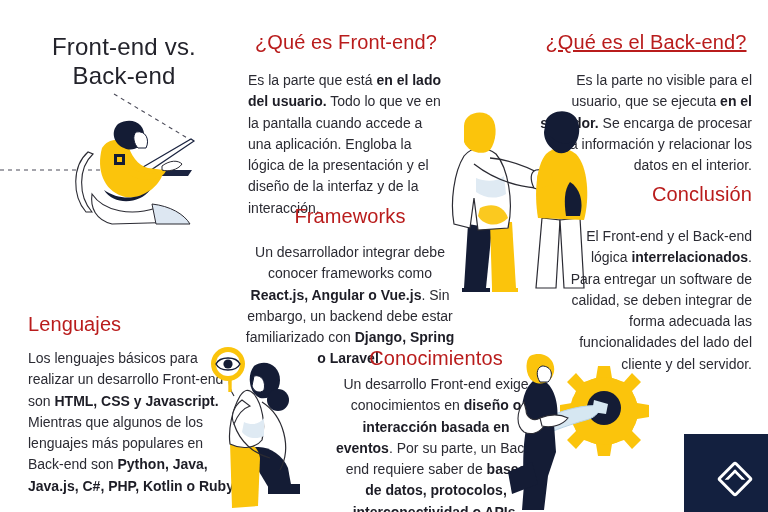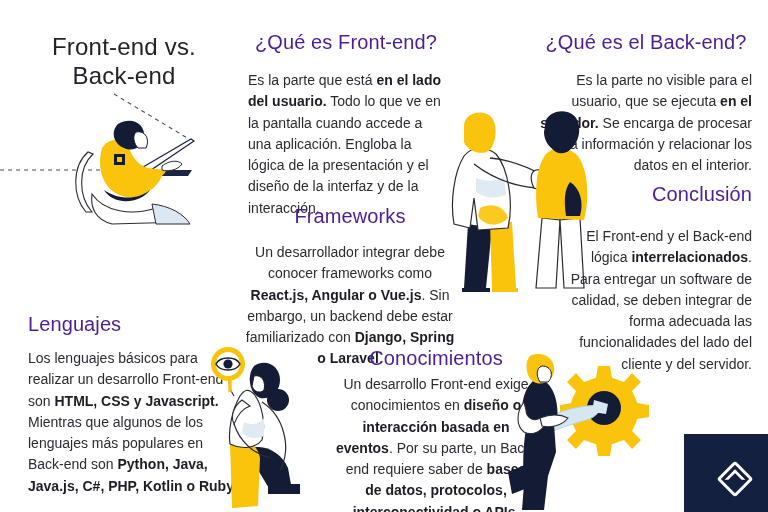--- a/index.html
+++ b/index.html
@@ -11,21 +11,21 @@
   .stage{position:absolute;inset:0;width:768px;height:512px;}
   .abs{position:absolute;}
   h1.title{
     font-family:"Liberation Sans", sans-serif;
     font-weight:400;font-size:24px;line-height:1.22;letter-spacing:.2px;
     color:#23232b;margin:0;text-align:center;
   }
   h2.heading{
     font-family:"Liberation Sans", sans-serif;
     font-weight:400;font-size:20px;line-height:1.2;letter-spacing:.1px;
-    color:#4c1d95;margin:0;
+    color:#b91c1c;margin:0;
   }
   p.body{
     font-size:14px;line-height:1.52;margin:0;color:#2b2b33;
     font-weight:400;
   }
   p.body b{font-weight:700;color:#1d1d26;}
   .ta-c{text-align:center;}
   .ta-l{text-align:left;}
   .ta-r{text-align:right;}
   .corner{
@@ -91,21 +91,21 @@
       <path d="M110 80 C118 74 126 74 130 78 C126 84 116 86 110 84 Z" fill="#ffffff" stroke="#2b2b33" stroke-width="1"></path>
     </svg>
   </div>
 
   <div class="abs" style="left:248px;top:30px;width:196px;">
     <h2 class="heading ta-c" style="margin-bottom:16px;">¿Qué es Front-end?</h2>
     <p class="body ta-l"><span>Es la parte que está </span><b>en el lado del usuario.</b><span> Todo lo que ve en la pantalla cuando accede a una aplicación. Engloba la lógica de la presentación y el diseño de la interfaz y de la interacción.</span></p>
   </div>
 
   <div class="abs" style="left:540px;top:30px;width:212px;">
-    <h2 class="heading ta-c" style="margin-bottom:16px;">¿Qué es el Back-end?</h2>
+    <h2 class="heading ta-c" style="margin-bottom:16px;text-decoration:underline;">¿Qué es el Back-end?</h2>
     <p class="body ta-r"><span>Es la parte no visible para el usuario, que se ejecuta </span><b>en el servidor.</b><span> Se encarga de procesar la información y relacionar los datos en el interior.</span></p>
   </div>
 
   <div class="abs" style="left:434px;top:102px;width:170px;height:196px;">
     <svg width="170" height="196" viewBox="0 0 170 196">
 
       <path d="M34 122 L30 186 L52 186 L58 126 Z" fill="#141c35"></path>
       <path d="M56 120 L58 186 L82 186 L78 120 Z" fill="#fbc40c"></path>
       <path d="M28 186 L56 186 L56 190 L28 190 Z" fill="#141c35"></path>
       <path d="M58 186 L84 186 L84 190 L58 190 Z" fill="#fbc40c"></path>

